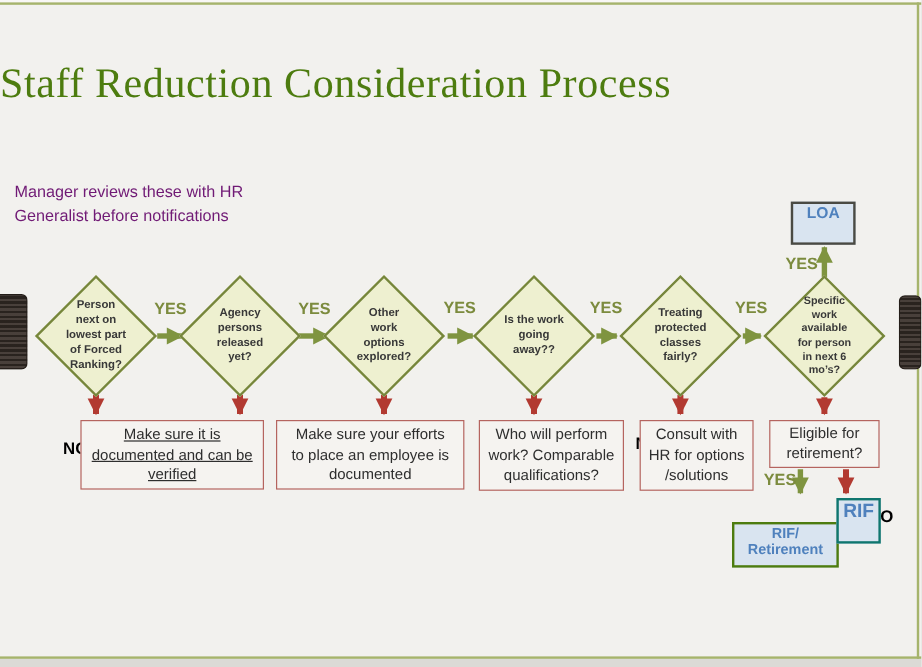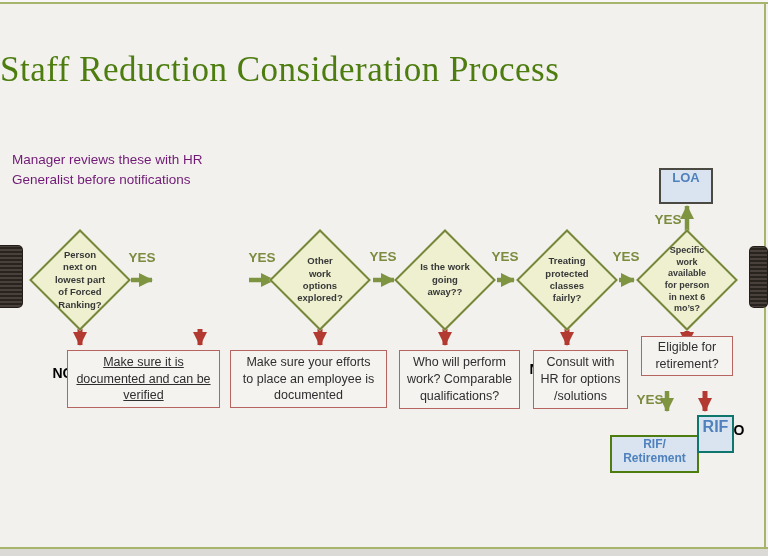--- a/index.html
+++ b/index.html
@@ -93,20 +93,27 @@
   </svg>
 
   <div class="diamond" style="left:28px;top:228px;">
     <div class="dshape"></div>
     <div class="dlabel">Person
 next on
 lowest part
 of Forced
 Ranking?</div>
   </div>
+  <div class="diamond" style="left:148px;top:228px;">
+    <div class="dshape"></div>
+    <div class="dlabel">Agency
+persons
+released
+yet?</div>
+  </div>
   <div class="diamond" style="left:268px;top:228px;">
     <div class="dshape"></div>
     <div class="dlabel">Other
 work
 options
 explored?</div>
   </div>
   <div class="diamond" style="left:393px;top:228px;">
     <div class="dshape"></div>
     <div class="dlabel">Is the work
@@ -151,21 +158,21 @@
 verified</div>
   <div class="abox" style="left:230px;top:350px;width:155px;height:56px;">Make sure your efforts
 to place an employee is
 documented</div>
   <div class="abox" style="left:399px;top:350px;width:119px;height:57px;">Who will perform
 work? Comparable
 qualifications?</div>
   <div class="abox" style="left:533px;top:350px;width:93px;height:57px;">Consult with
 HR for options
 /solutions</div>
-  <div class="abox" style="left:641px;top:336px;width:90px;height:38px;">Eligible for
+  <div class="abox" style="left:641px;top:350px;width:90px;height:38px;">Eligible for
 retirement?</div>
 
   <div id="box-loa" class="obox">
     <div>LOA</div>
   </div>
   <div id="box-rif-retirement" class="obox">
     <div>RIF/</div>
     <div>Retirement</div>
   </div>
   <div id="box-rif" class="obox">

